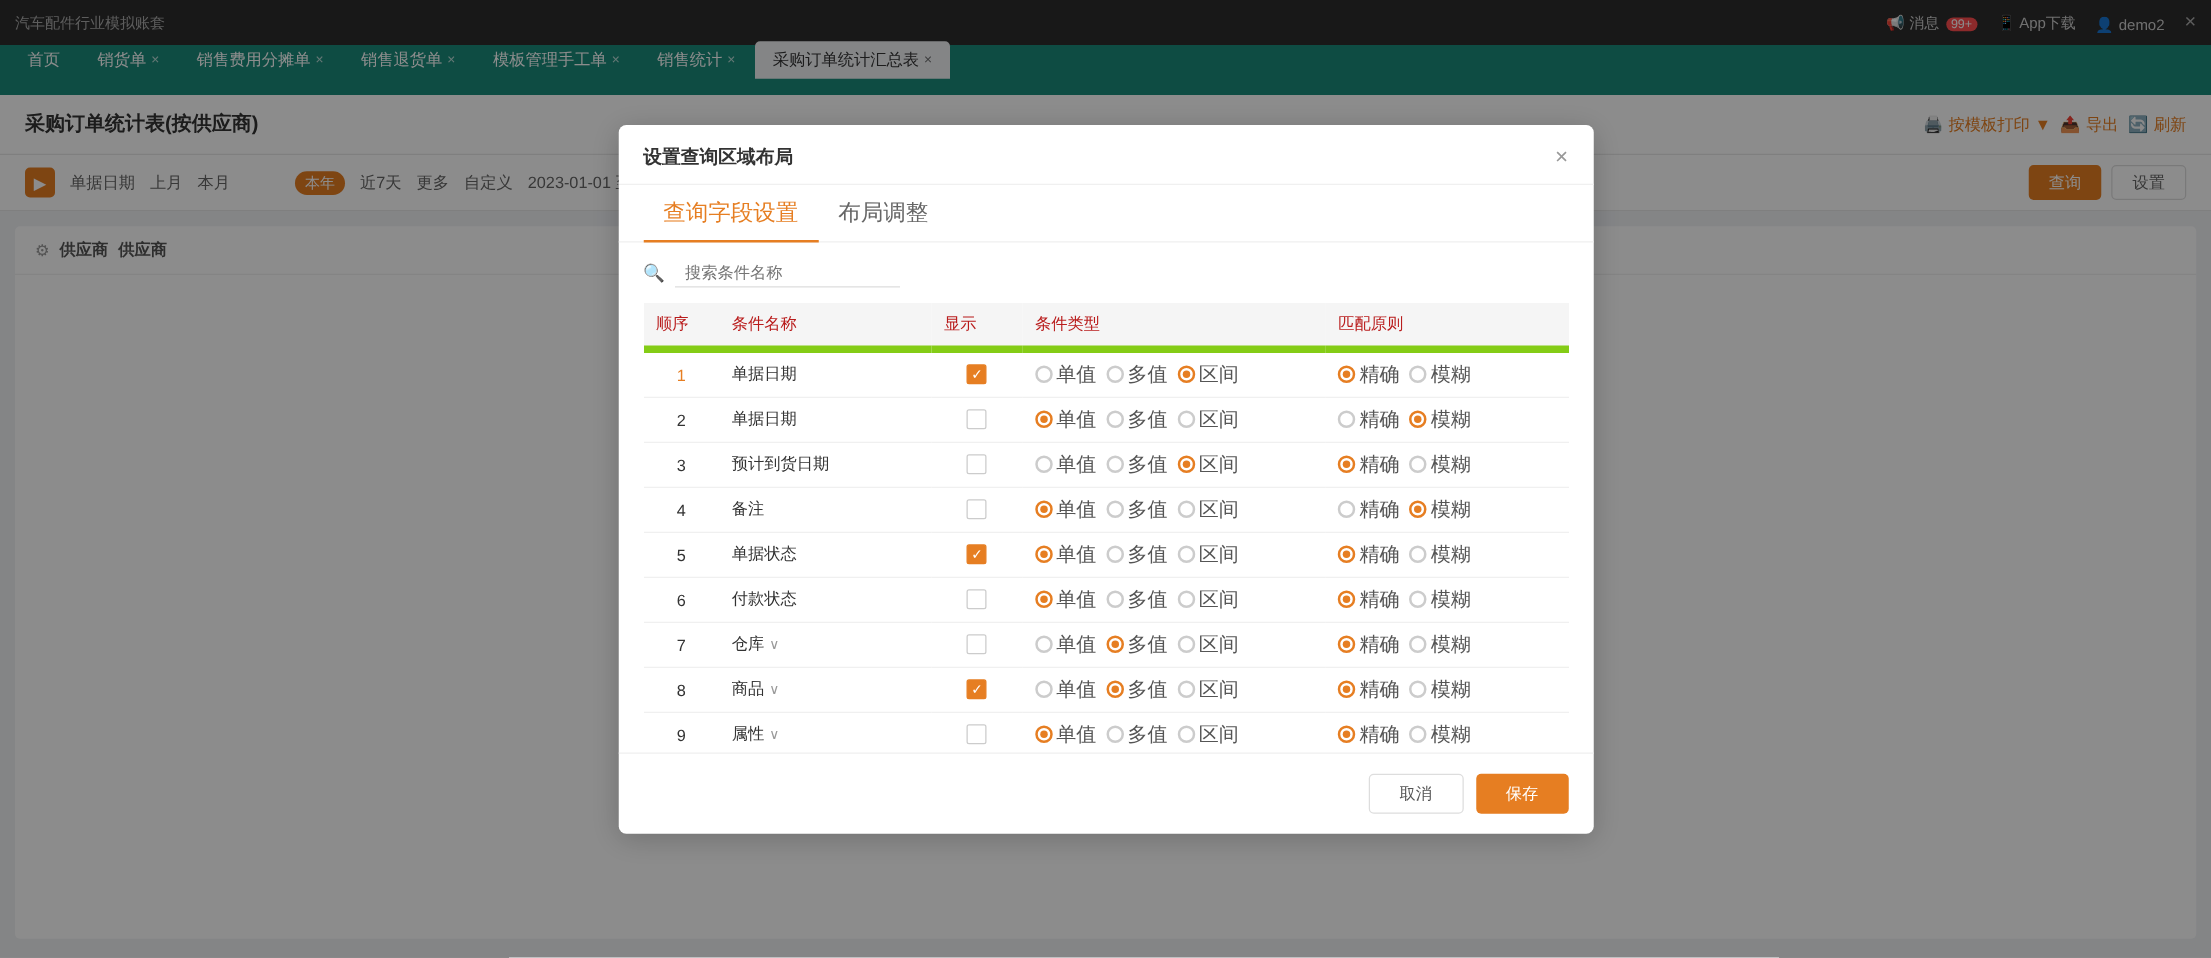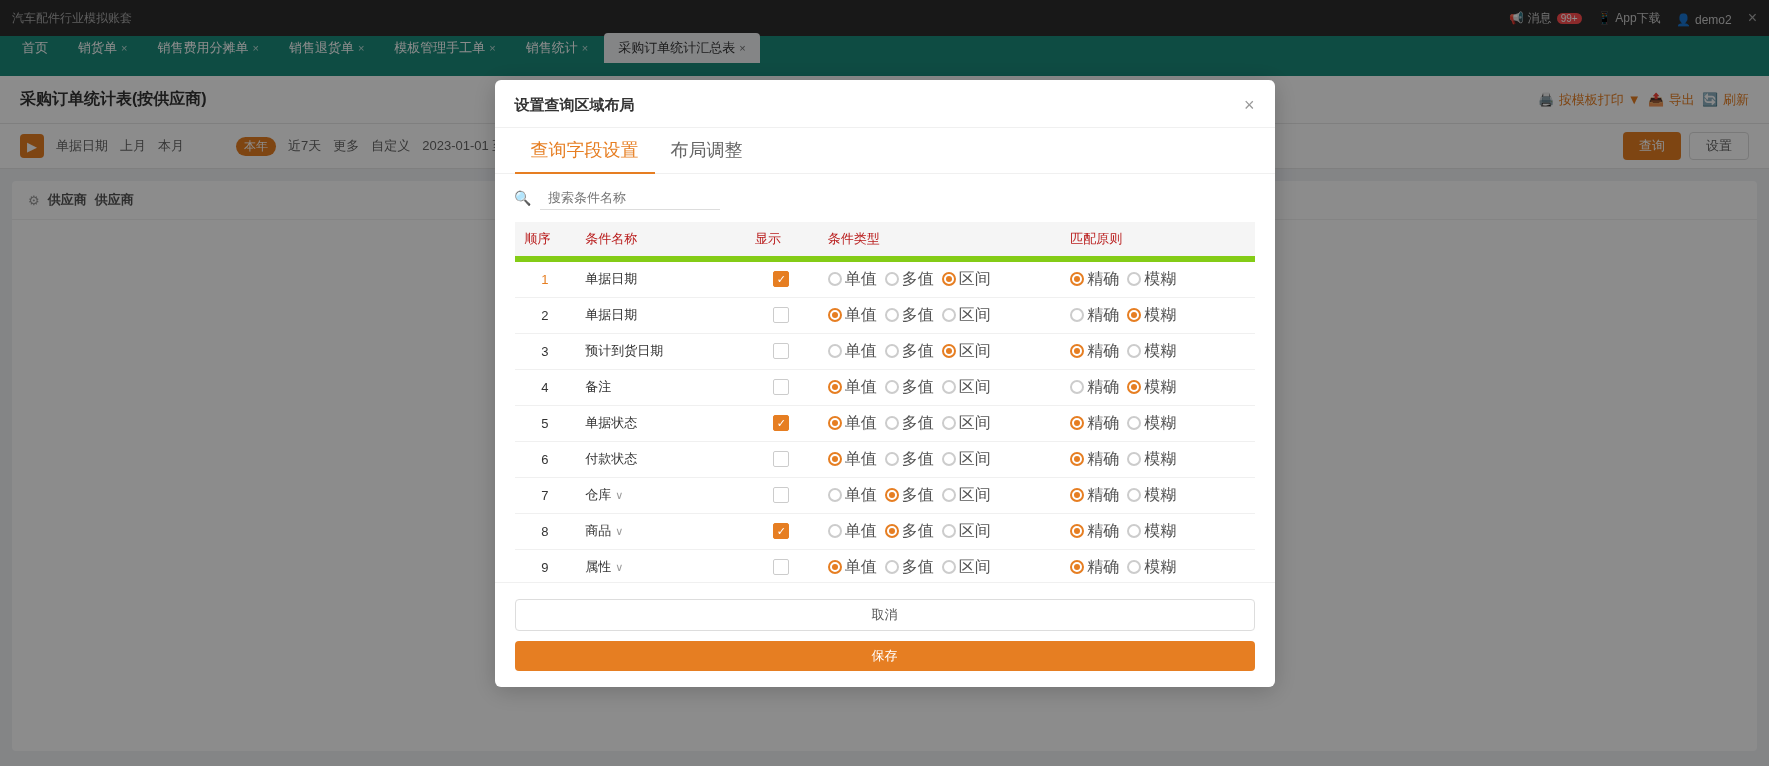--- a/index.html
+++ b/index.html
@@ -285,21 +285,20 @@
     .conditions-table::-webkit-scrollbar-thumb { background: #ccc; border-radius: 3px; }
 
     
     .dialog-footer {
       display: flex;
       justify-content: flex-end;
       padding: 16px 20px;
       gap: 10px;
       border-top: 1px solid #f0f0f0;
       margin-top: auto;
-      flex-direction: column;
     }
     .btn-cancel {
       padding: 6px 24px;
       border: 1px solid #ddd;
       background: white;
       color: #555;
       border-radius: 4px;
       cursor: pointer;
       font-size: 13px;
     }

